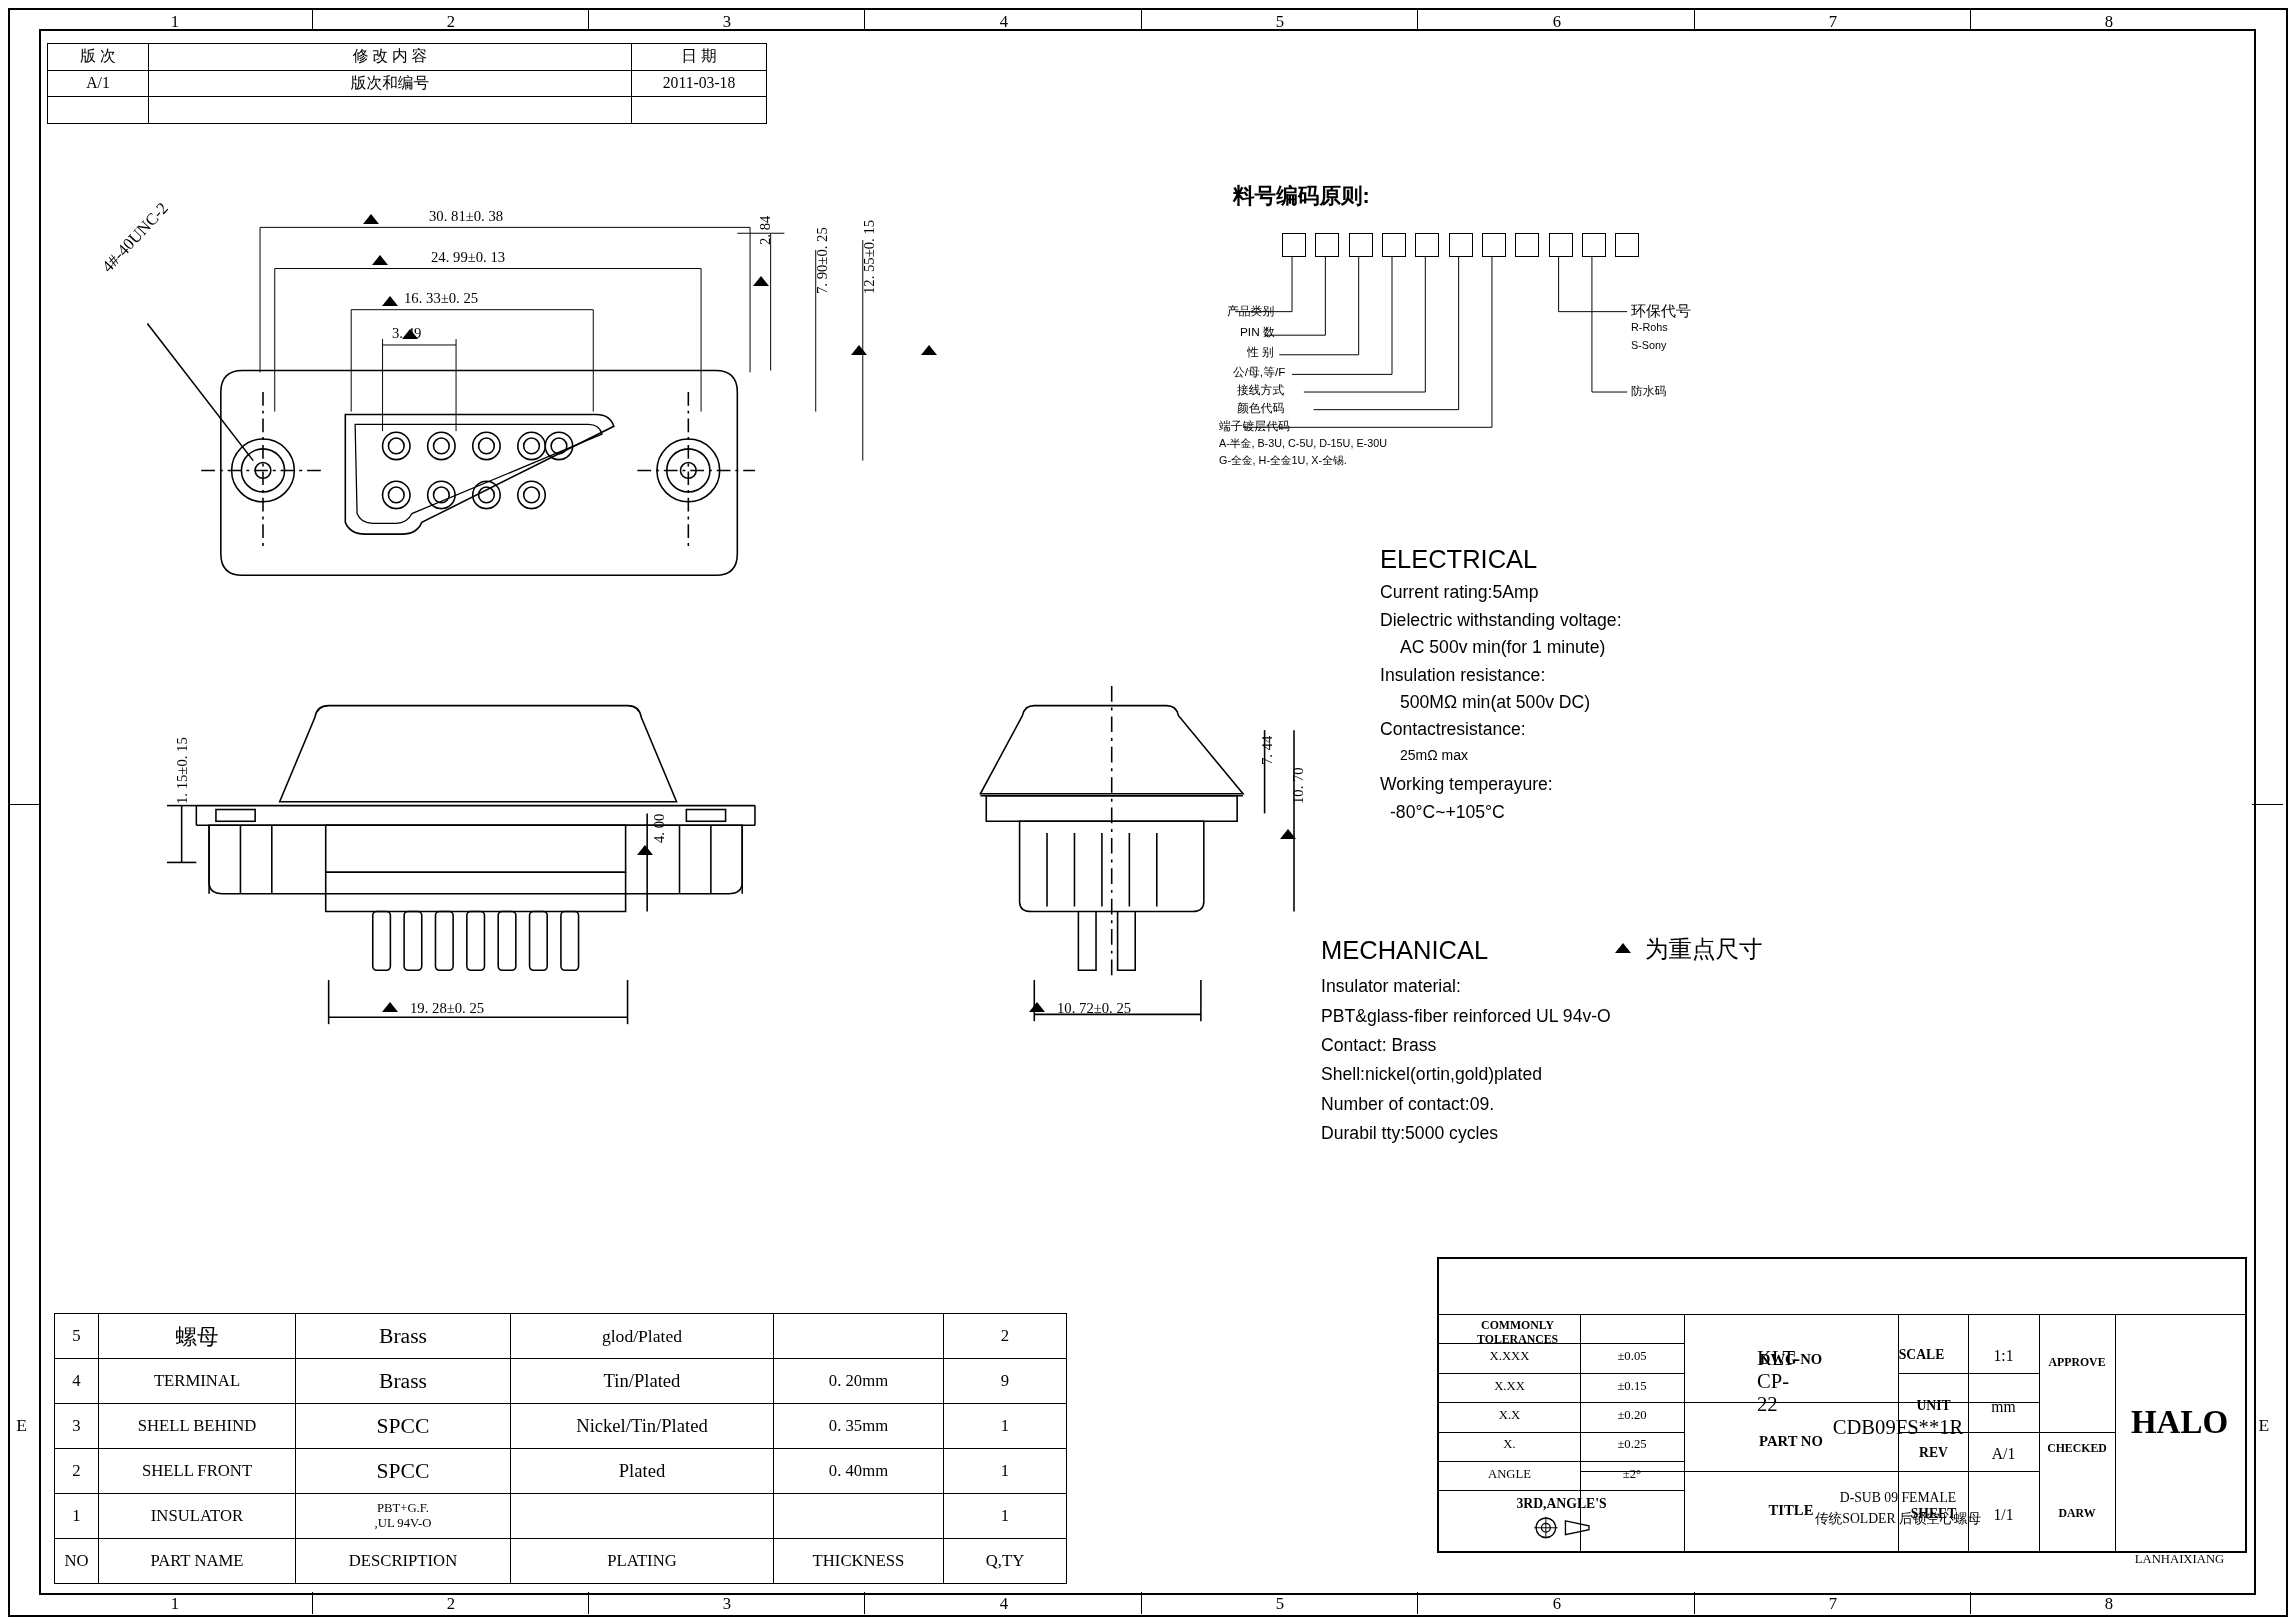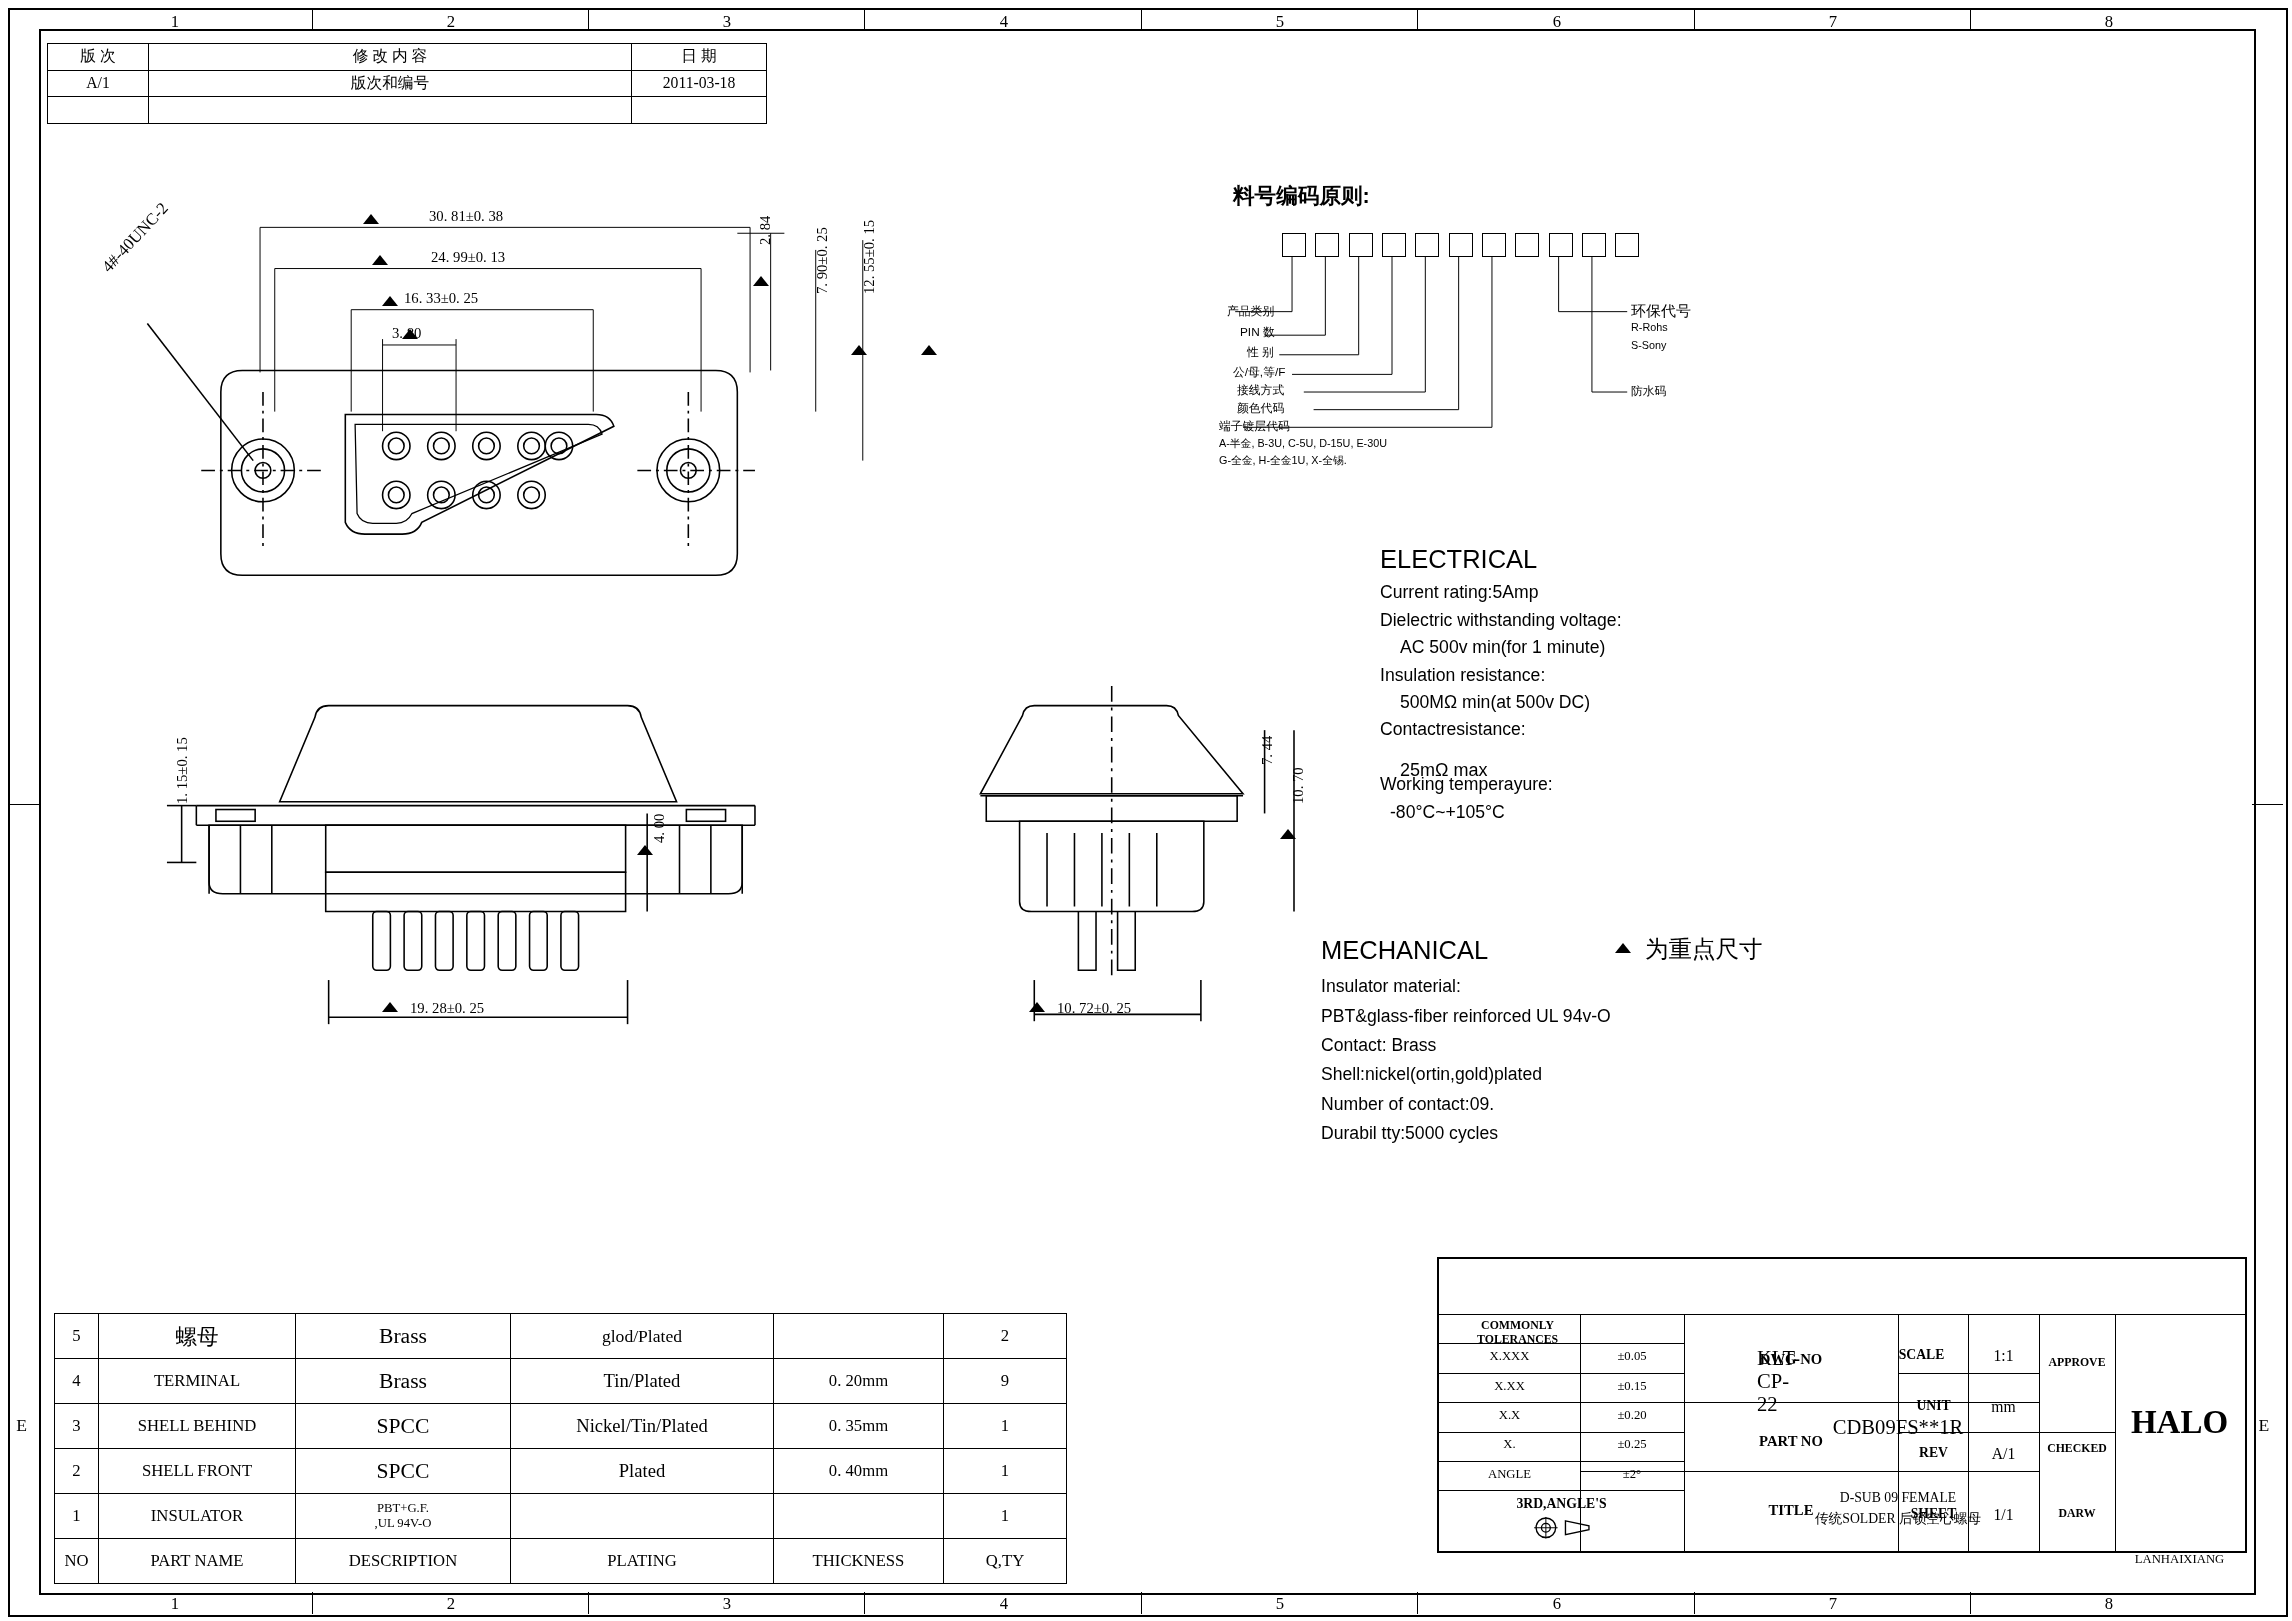--- a/index.html
+++ b/index.html
@@ -238,21 +238,21 @@
       <line x1="1590" y1="262" x2="1590" y2="318"></line>
         <line x1="1590" y1="318" x2="1660" y2="318"></line>
       <line x1="1624" y1="262" x2="1624" y2="400"></line>
         <line x1="1624" y1="400" x2="1660" y2="400"></line>
     </g>
   </svg>
 
   <div class="txt dim" style="left:429px;top:208px;">30. 81±0. 38</div>
   <div class="txt dim" style="left:431px;top:249px;">24. 99±0. 13</div>
   <div class="txt dim" style="left:404px;top:290px;">16. 33±0. 25</div>
-  <div class="txt dim" style="left:392px;top:325px;">3. 80</div>
+  <div class="txt dim" style="left:392px;top:325px;">3. 49</div>
   <div class="txt dim" style="left:757px;top:245px;transform:rotate(-90deg);transform-origin:left top;">2. 84</div>
   <div class="txt dim" style="left:814px;top:294px;transform:rotate(-90deg);transform-origin:left top;">7. 90±0. 25</div>
   <div class="txt dim" style="left:861px;top:294px;transform:rotate(-90deg);transform-origin:left top;">12. 55±0. 15</div>
   <div class="txt dim" style="left:98px;top:263px;transform:rotate(-47deg);transform-origin:left top;font-size:16.7px;">4#-40UNC-2</div>
 
   <div class="arrow-f" style="left:363px;top:214px;"></div>
   <div class="arrow-f" style="left:372px;top:255px;"></div>
   <div class="arrow-f" style="left:382px;top:296px;"></div>
   <div class="arrow-f" style="left:402px;top:329px;"></div>
   <div class="arrow-f" style="left:753px;top:276px;"></div>
@@ -301,21 +301,21 @@
   <div class="txt" style="left:1631px;top:339px;font-size:10.8px;">S-Sony</div>
   <div class="txt" style="left:1631px;top:384px;font-size:11.8px;">防水码</div>
 
   <div class="txt" style="left:1380px;top:545px;font-size:25.5px;">ELECTRICAL</div>
   <div class="txt" style="left:1380px;top:582px;font-size:17.6px;">Current rating:5Amp</div>
   <div class="txt" style="left:1380px;top:610px;font-size:17.6px;">Dielectric withstanding voltage:</div>
   <div class="txt" style="left:1400px;top:637px;font-size:17.6px;">AC 500v min(for 1 minute)</div>
   <div class="txt" style="left:1380px;top:665px;font-size:17.6px;">Insulation resistance:</div>
   <div class="txt" style="left:1400px;top:692px;font-size:17.6px;">500MΩ min(at 500v DC)</div>
   <div class="txt" style="left:1380px;top:719px;font-size:17.6px;">Contactresistance:</div>
-  <div class="txt" style="left:1400px;top:747px;font-size:18px;margin-top:13px;">25mΩ max</div>
+  <div class="txt" style="left:1400px;top:747px;font-size:14px;">25mΩ max</div>
   <div class="txt" style="left:1380px;top:774px;font-size:17.6px;">Working temperayure:</div>
   <div class="txt" style="left:1390px;top:802px;font-size:17.6px;">-80°C~+105°C</div>
 
   <div class="txt" style="left:1321px;top:936px;font-size:25.5px;">MECHANICAL</div>
   <div class="arrow-f" style="left:1615px;top:943px;"></div>
   <div class="txt" style="left:1645px;top:933px;font-size:23.5px;">为重点尺寸</div>
   <div class="txt" style="left:1321px;top:976px;font-size:17.6px;">Insulator material:</div>
   <div class="txt" style="left:1321px;top:1006px;font-size:17.6px;">PBT&amp;glass-fiber reinforced UL 94v-O</div>
   <div class="txt" style="left:1321px;top:1035px;font-size:17.6px;">Contact: Brass</div>
   <div class="txt" style="left:1321px;top:1064px;font-size:17.6px;">Shell:nickel(ortin,gold)plated</div>

